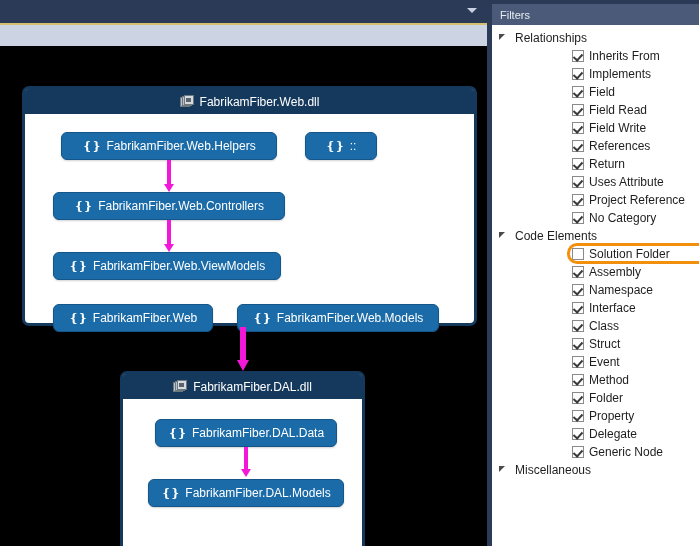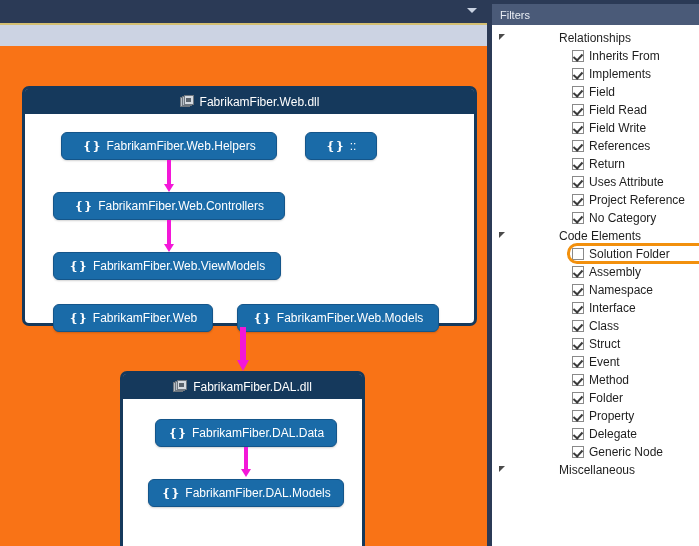--- a/index.html
+++ b/index.html
@@ -29,21 +29,21 @@
     position:absolute;right:10px;top:8px;width:0;height:0;
     border-left:5px solid transparent;border-right:5px solid transparent;
     border-top:5px solid #c9d2e2;
   }
   .subbar{
     position:absolute;left:0;top:25px;width:487px;height:21px;
     background:#ccd3e3;
   }
 
   
-  #stage{position:absolute;left:0;top:46px;width:487px;height:500px;background:#f97316;}
+  #stage{position:absolute;left:0;top:46px;width:487px;height:500px;background:#000000;}
 
   
   .group{
     position:absolute;
     background:#ffffff;
     border:3px solid #15395c;
     border-radius:7px;
     box-sizing:border-box;
   }
   .group-header{
@@ -112,21 +112,21 @@
     padding-left:8px;box-sizing:border-box;
     color:#e8ecf3;font-size:11px;
   }
   .filters-body{
     position:absolute;left:5px;top:25px;width:207px;height:521px;
     background:#ffffff;padding-top:4px;box-sizing:border-box;
   }
 
   .grp-row{
     display:flex;align-items:center;height:18px;padding-left:6px;
-    font-size:12px;color:#1e1e1e;gap:44px;
+    font-size:12px;color:#1e1e1e;
   }
   .expander{
     width:11px;height:11px;margin-right:6px;position:relative;flex:0 0 auto;
   }
   .expander::before{
     content:"";position:absolute;left:1px;top:1px;
     width:0;height:0;
     border-left:6px solid #4a4a4a;
     border-bottom:6px solid transparent;
     border-top:0;

